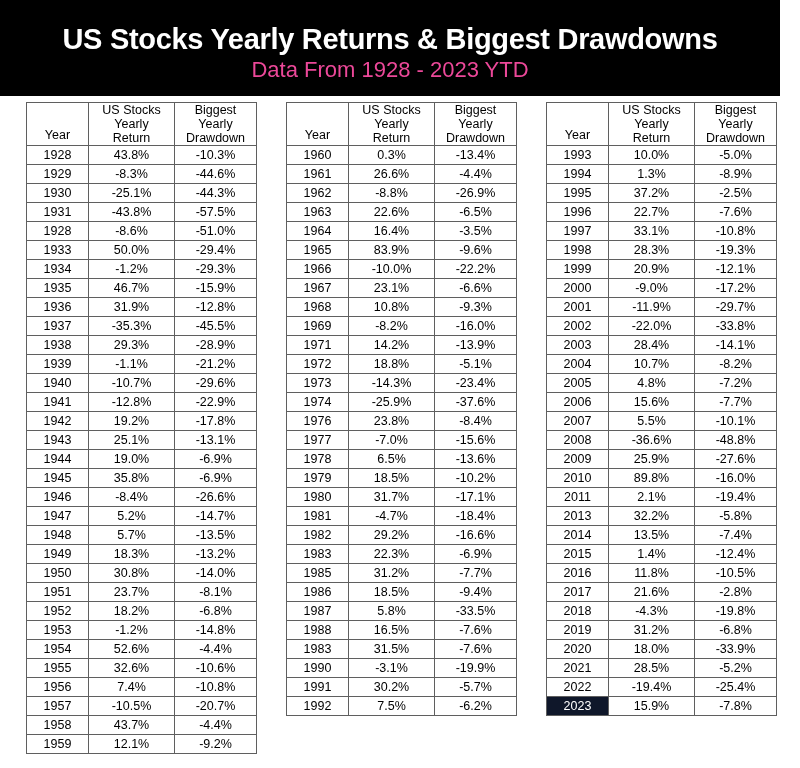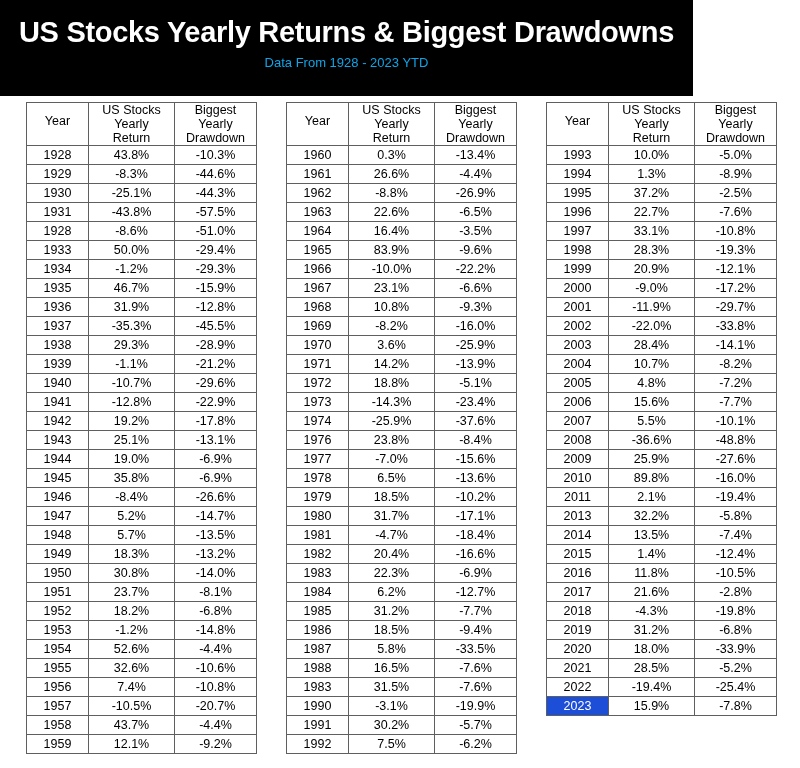--- a/index.html
+++ b/index.html
@@ -10,37 +10,37 @@
     width: 800px;
     height: 768px;
     background: #ffffff;
     font-family: "Liberation Sans", sans-serif;
     overflow: hidden;
   }
 
   
   .banner {
     background: #000000;
-    width: 693px;
+    width: 780px;
     height: 96px;
     box-sizing: border-box;
-    padding-top: 14px;
+    padding-top: 21px;
     text-align: center;
   }
   .banner-title {
     color: #ffffff;
     font-size: 29px;
     font-weight: bold;
     letter-spacing: -0.3px;
     line-height: 36px;
     white-space: nowrap;
   }
   .banner-subtitle {
-    color: #0ea5e9;
-    font-size: 13px;
+    color: #ec4899;
+    font-size: 22px;
     font-weight: normal;
     line-height: 26px;
     white-space: nowrap;
   }
 
   
   .sheet {
     position: relative;
     width: 800px;
     height: 672px;
@@ -78,29 +78,29 @@
   thead th {
     font-weight: bold;
     font-size: 12.5px;
     line-height: 14px;
     vertical-align: bottom;
     height: 50px;
     padding-bottom: 2px;
   }
   thead th.head-year {
     vertical-align: bottom;
-    padding-bottom: 17px;
+    padding-bottom: 3px;
     margin-top: 12px;
   }
 
   td.pos { background: #ccf2cc; }
   td.neg { background: #f7b6b6; }
   td.year-cell { background: #ffffff; }
   td.year-cell.highlight {
-    background: #1d4ed8;
+    background: #0f172a;
     color: #ffffff;
     margin-left: 27px;
   }
 </style>
 </head>
 <body>
 
 <div class="banner">
   <div class="banner-title">US Stocks Yearly Returns &amp; Biggest Drawdowns</div>
   <div class="banner-subtitle">Data From 1928 - 2023 YTD</div>
@@ -344,25 +344,20 @@
             <td class="year-cell">1968</td>
             <td class="pos">10.8%</td>
             <td class="neg">-9.3%</td>
           </tr>
           <tr>
             <td class="year-cell">1969</td>
             <td class="neg">-8.2%</td>
             <td class="neg">-16.0%</td>
           </tr>
           <tr>
-            <td class="year-cell">1970</td>
-            <td class="pos">3.6%</td>
-            <td class="neg">-25.9%</td>
-          </tr>
-          <tr>
             <td class="year-cell">1971</td>
             <td class="pos">14.2%</td>
             <td class="neg">-13.9%</td>
           </tr>
           <tr>
             <td class="year-cell">1972</td>
             <td class="pos">18.8%</td>
             <td class="neg">-5.1%</td>
           </tr>
           <tr>
@@ -400,32 +395,27 @@
             <td class="pos">31.7%</td>
             <td class="neg">-17.1%</td>
           </tr>
           <tr>
             <td class="year-cell">1981</td>
             <td class="neg">-4.7%</td>
             <td class="neg">-18.4%</td>
           </tr>
           <tr>
             <td class="year-cell">1982</td>
-            <td class="pos">20.4%</td>
+            <td class="pos">29.2%</td>
             <td class="neg">-16.6%</td>
           </tr>
           <tr>
             <td class="year-cell">1983</td>
             <td class="pos">22.3%</td>
             <td class="neg">-6.9%</td>
-          </tr>
-          <tr>
-            <td class="year-cell">1984</td>
-            <td class="pos">6.2%</td>
-            <td class="neg">-12.7%</td>
           </tr>
           <tr>
             <td class="year-cell">1985</td>
             <td class="pos">31.2%</td>
             <td class="neg">-7.7%</td>
           </tr>
           <tr>
             <td class="year-cell">1986</td>
             <td class="pos">18.5%</td>
             <td class="neg">-9.4%</td>

